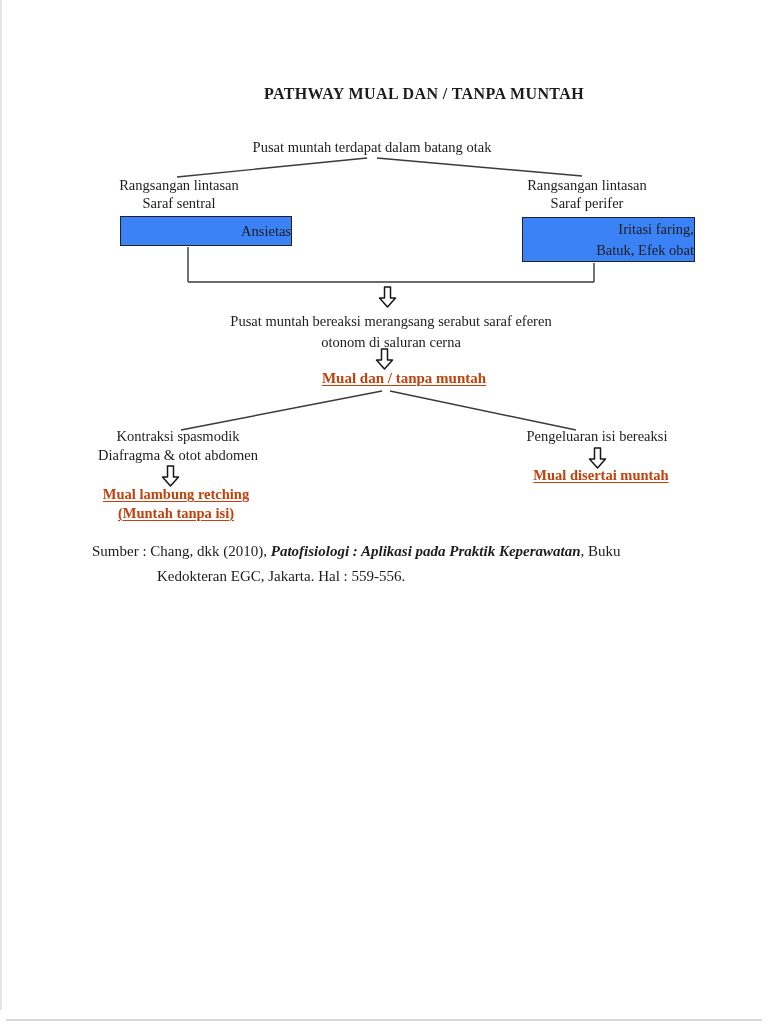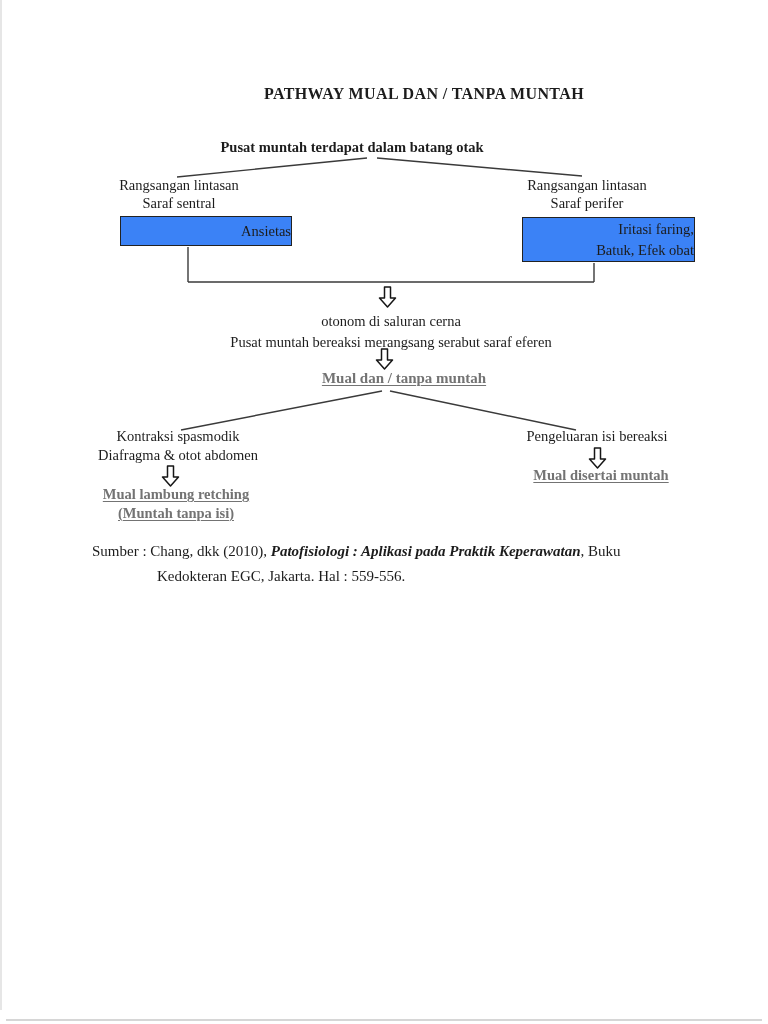--- a/index.html
+++ b/index.html
@@ -7,21 +7,21 @@
     width:768px;height:1024px;background:#ffffff;
     font-family:"Liberation Serif","DejaVu Serif",serif;
     color:#1c1c1c;overflow:hidden;
   }
   .page{position:relative;width:768px;height:1024px;background:#fff;}
   .connectors{position:absolute;left:0;top:0;width:768px;height:1024px;pointer-events:none;}
   .abs{position:absolute;white-space:nowrap;}
   .ctr{transform:translateX(-50%);text-align:center;}
   .t14{font-size:14.5px;line-height:18px;}
   .title{font-size:16px;font-weight:bold;letter-spacing:.4px;}
-  .red{color:#737373;font-weight:bold;text-decoration:underline;text-decoration-thickness:1.4px;text-underline-offset:2px;}
+  .red{color:#c2410c;font-weight:bold;text-decoration:underline;text-decoration-thickness:1.4px;text-underline-offset:2px;}
   .node-box{
     position:absolute;border:1.5px solid #222;background:#3b82f6;
     display:flex;flex-direction:column;align-items:flex-end;justify-content:center;
     font-size:14.5px;line-height:21px;text-align:center;padding-left:36px;
   }
   .arrow-icon{position:absolute;}
   .footer-line{position:absolute;font-size:15px;white-space:nowrap;text-align:right;}
   .book{font-weight:bold;font-style:italic;}
   .scan-edge-left{position:absolute;left:0;top:0;width:2px;height:1010px;background:#e6e6e6;}
   .scan-edge-bottom{position:absolute;left:6px;bottom:3px;width:756px;height:2px;background:#d6d6d6;}
@@ -41,21 +41,21 @@
       <line x1="188" y1="247" x2="188" y2="282"></line>
       <line x1="188" y1="282" x2="594" y2="282"></line>
       <line x1="594" y1="263" x2="594" y2="282"></line>
       <line x1="382" y1="391" x2="181" y2="430"></line>
       <line x1="390" y1="391" x2="576" y2="430"></line>
     </g>
   </svg>
 
   <div class="abs ctr title" style="left:383px;top:85px;margin-left:41px;">PATHWAY MUAL DAN / TANPA MUNTAH</div>
 
-  <div class="abs ctr t14" style="left:352px;top:138px;font-weight:bold;">Pusat muntah terdapat dalam batang otak</div>
+  <div class="abs ctr t14" style="left:372px;top:138px;">Pusat muntah terdapat dalam batang otak</div>
 
   <div class="abs ctr t14" style="left:179px;top:176px;">
     <div>Rangsangan lintasan</div>
     <div>Saraf sentral</div>
   </div>
 
   <div class="abs ctr t14" style="left:587px;top:176px;">
     <div>Rangsangan lintasan</div>
     <div>Saraf perifer</div>
   </div>
@@ -67,22 +67,22 @@
   <div class="node-box" style="left:522px;top:217px;width:135px;height:43px;">
     <div>Iritasi faring,</div>
     <div>Batuk, Efek obat</div>
   </div>
 
   <svg class="arrow-icon" style="left:378px;top:286px;" width="19" height="22" viewBox="0 0 19 22">
     <path d="M6.5,1 L12.5,1 L12.5,12 L17.5,12 L9.5,21 L1.5,12 L6.5,12 Z" fill="#ffffff" stroke="#161616" stroke-width="1.5" stroke-linejoin="round"></path>
   </svg>
 
   <div class="abs ctr" style="left:391px;top:311px;font-size:14.5px;line-height:20.5px;">
+    <div>Pusat muntah bereaksi merangsang serabut saraf eferen</div>
     <div>otonom di saluran cerna</div>
-    <div>Pusat muntah bereaksi merangsang serabut saraf eferen</div>
   </div>
 
   <svg class="arrow-icon" style="left:375px;top:348px;" width="19" height="22" viewBox="0 0 19 22">
     <path d="M6.5,1 L12.5,1 L12.5,12 L17.5,12 L9.5,21 L1.5,12 L6.5,12 Z" fill="#ffffff" stroke="#161616" stroke-width="1.5" stroke-linejoin="round"></path>
   </svg>
 
   <div class="abs ctr red" style="left:404px;top:370px;font-size:15px;">Mual dan / tanpa muntah</div>
 
   <div class="abs ctr" style="left:178px;top:427px;font-size:14.5px;line-height:19px;">
     <div>Kontraksi spasmodik</div>

